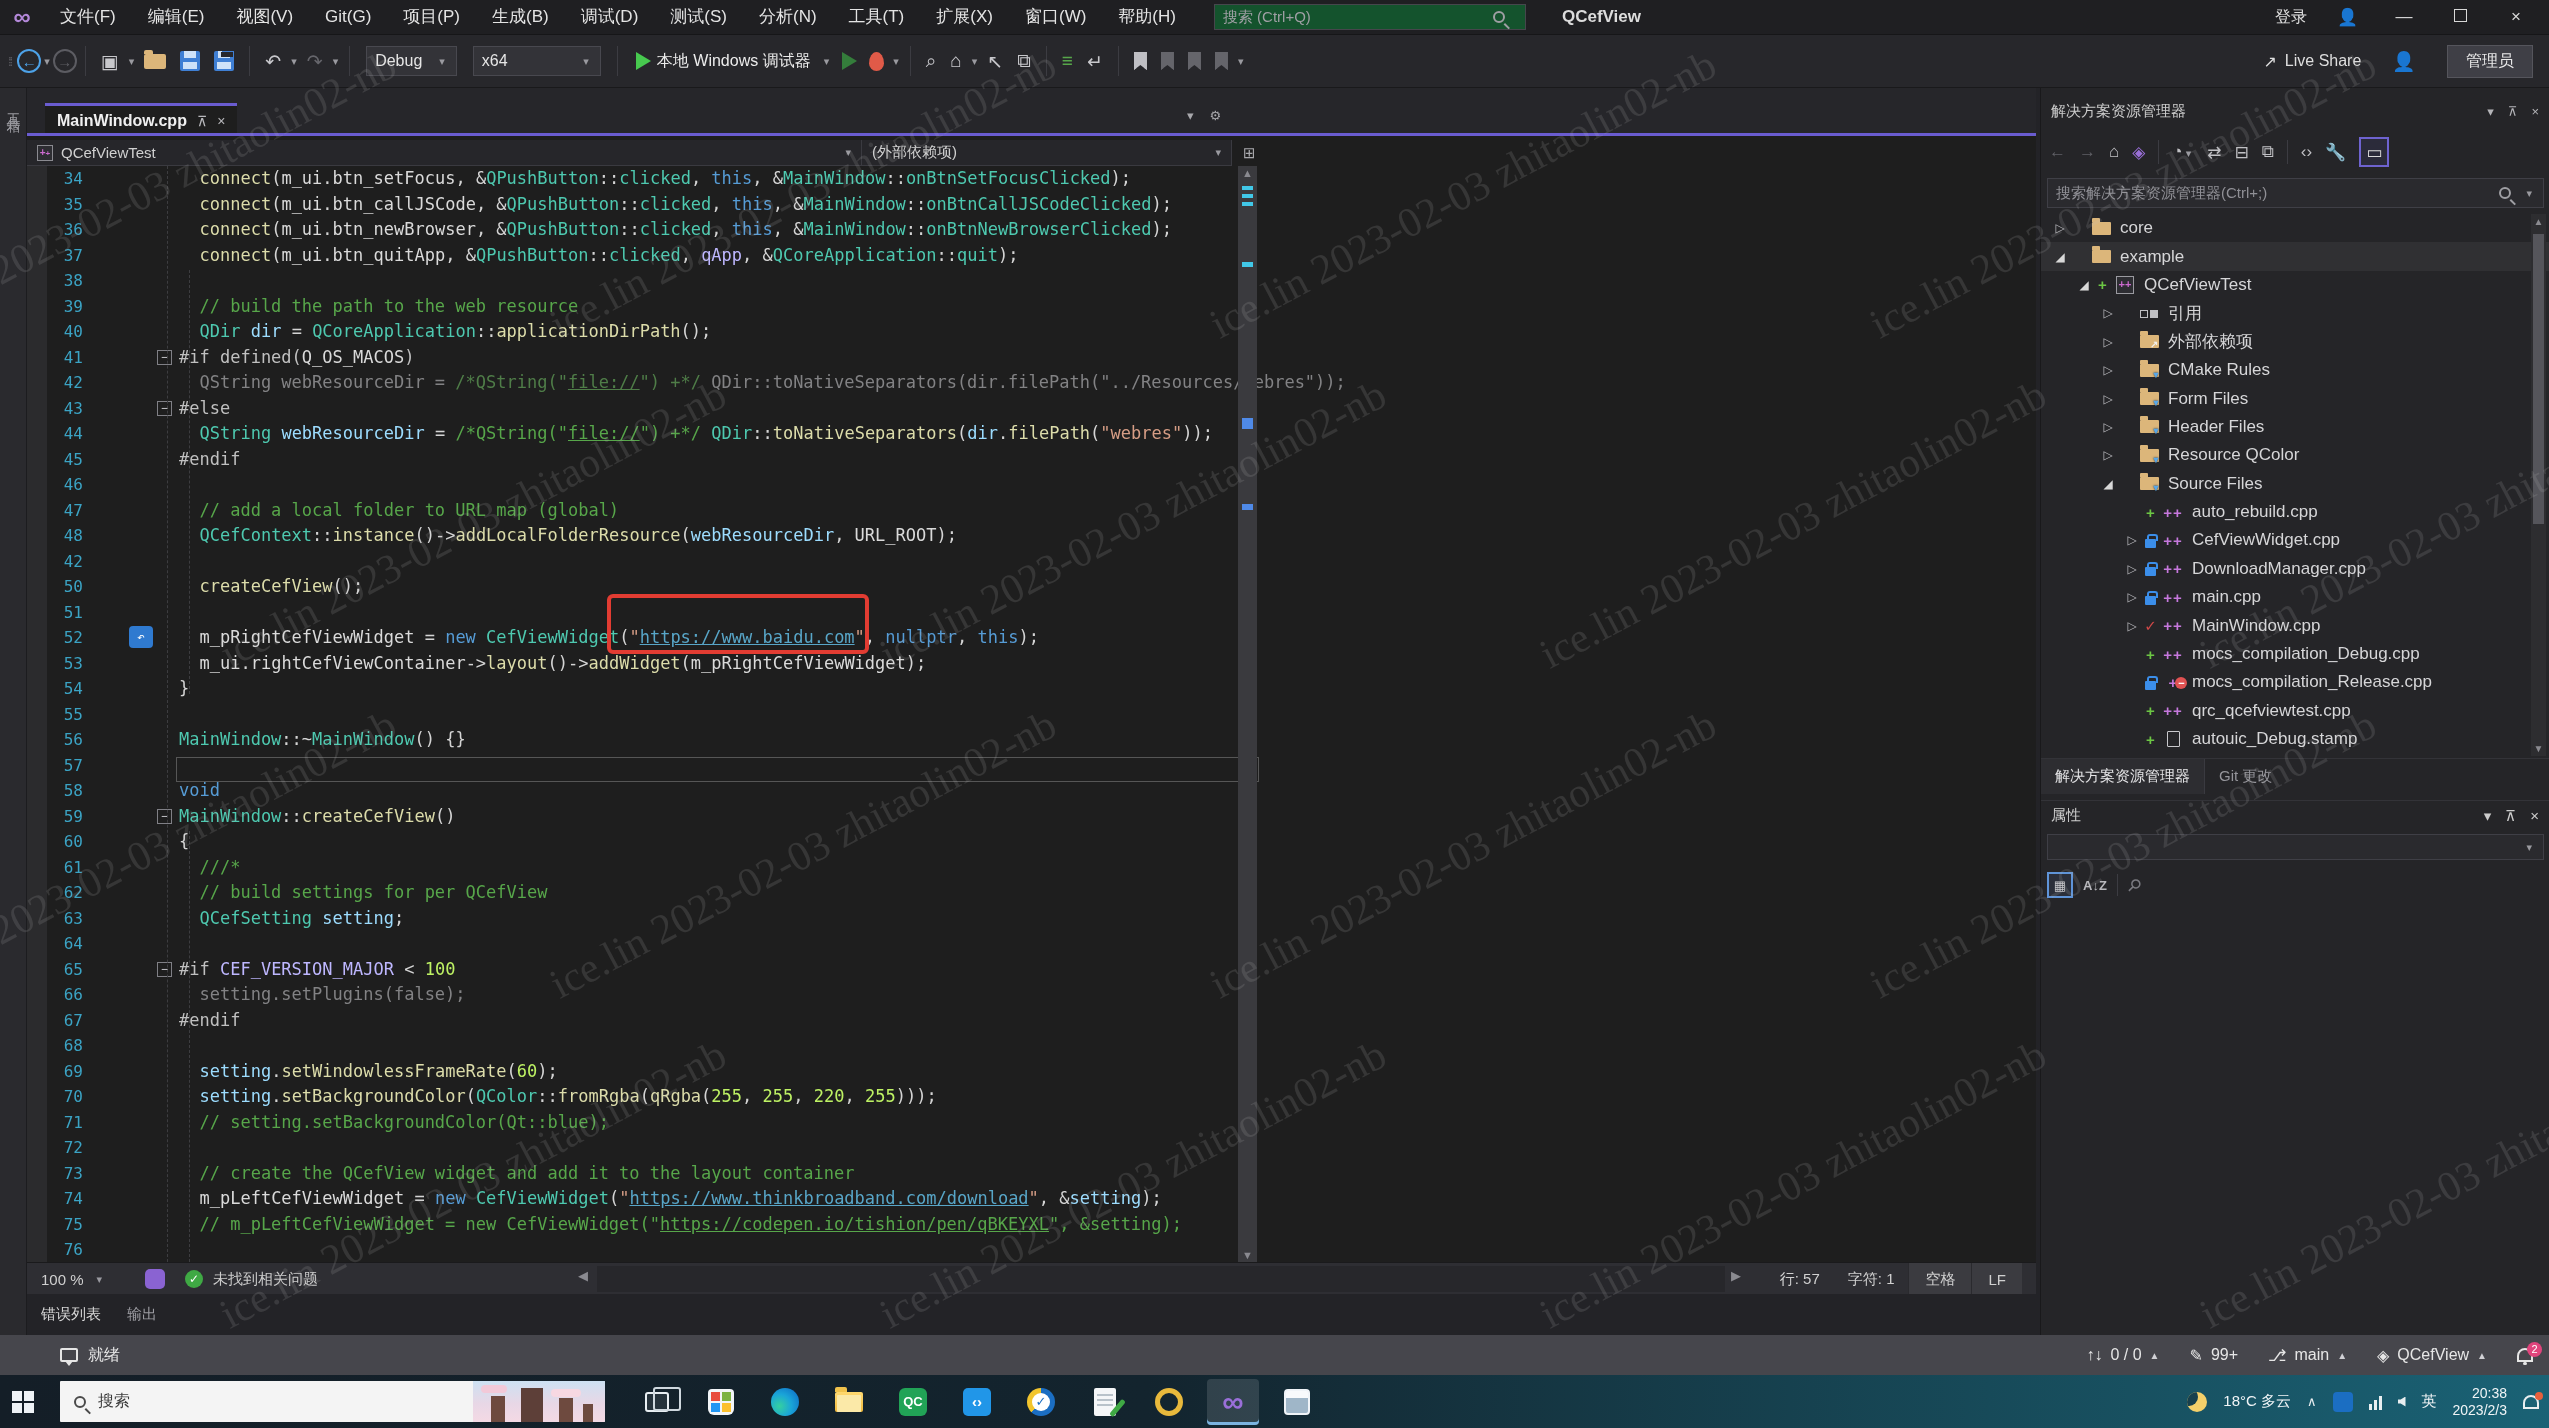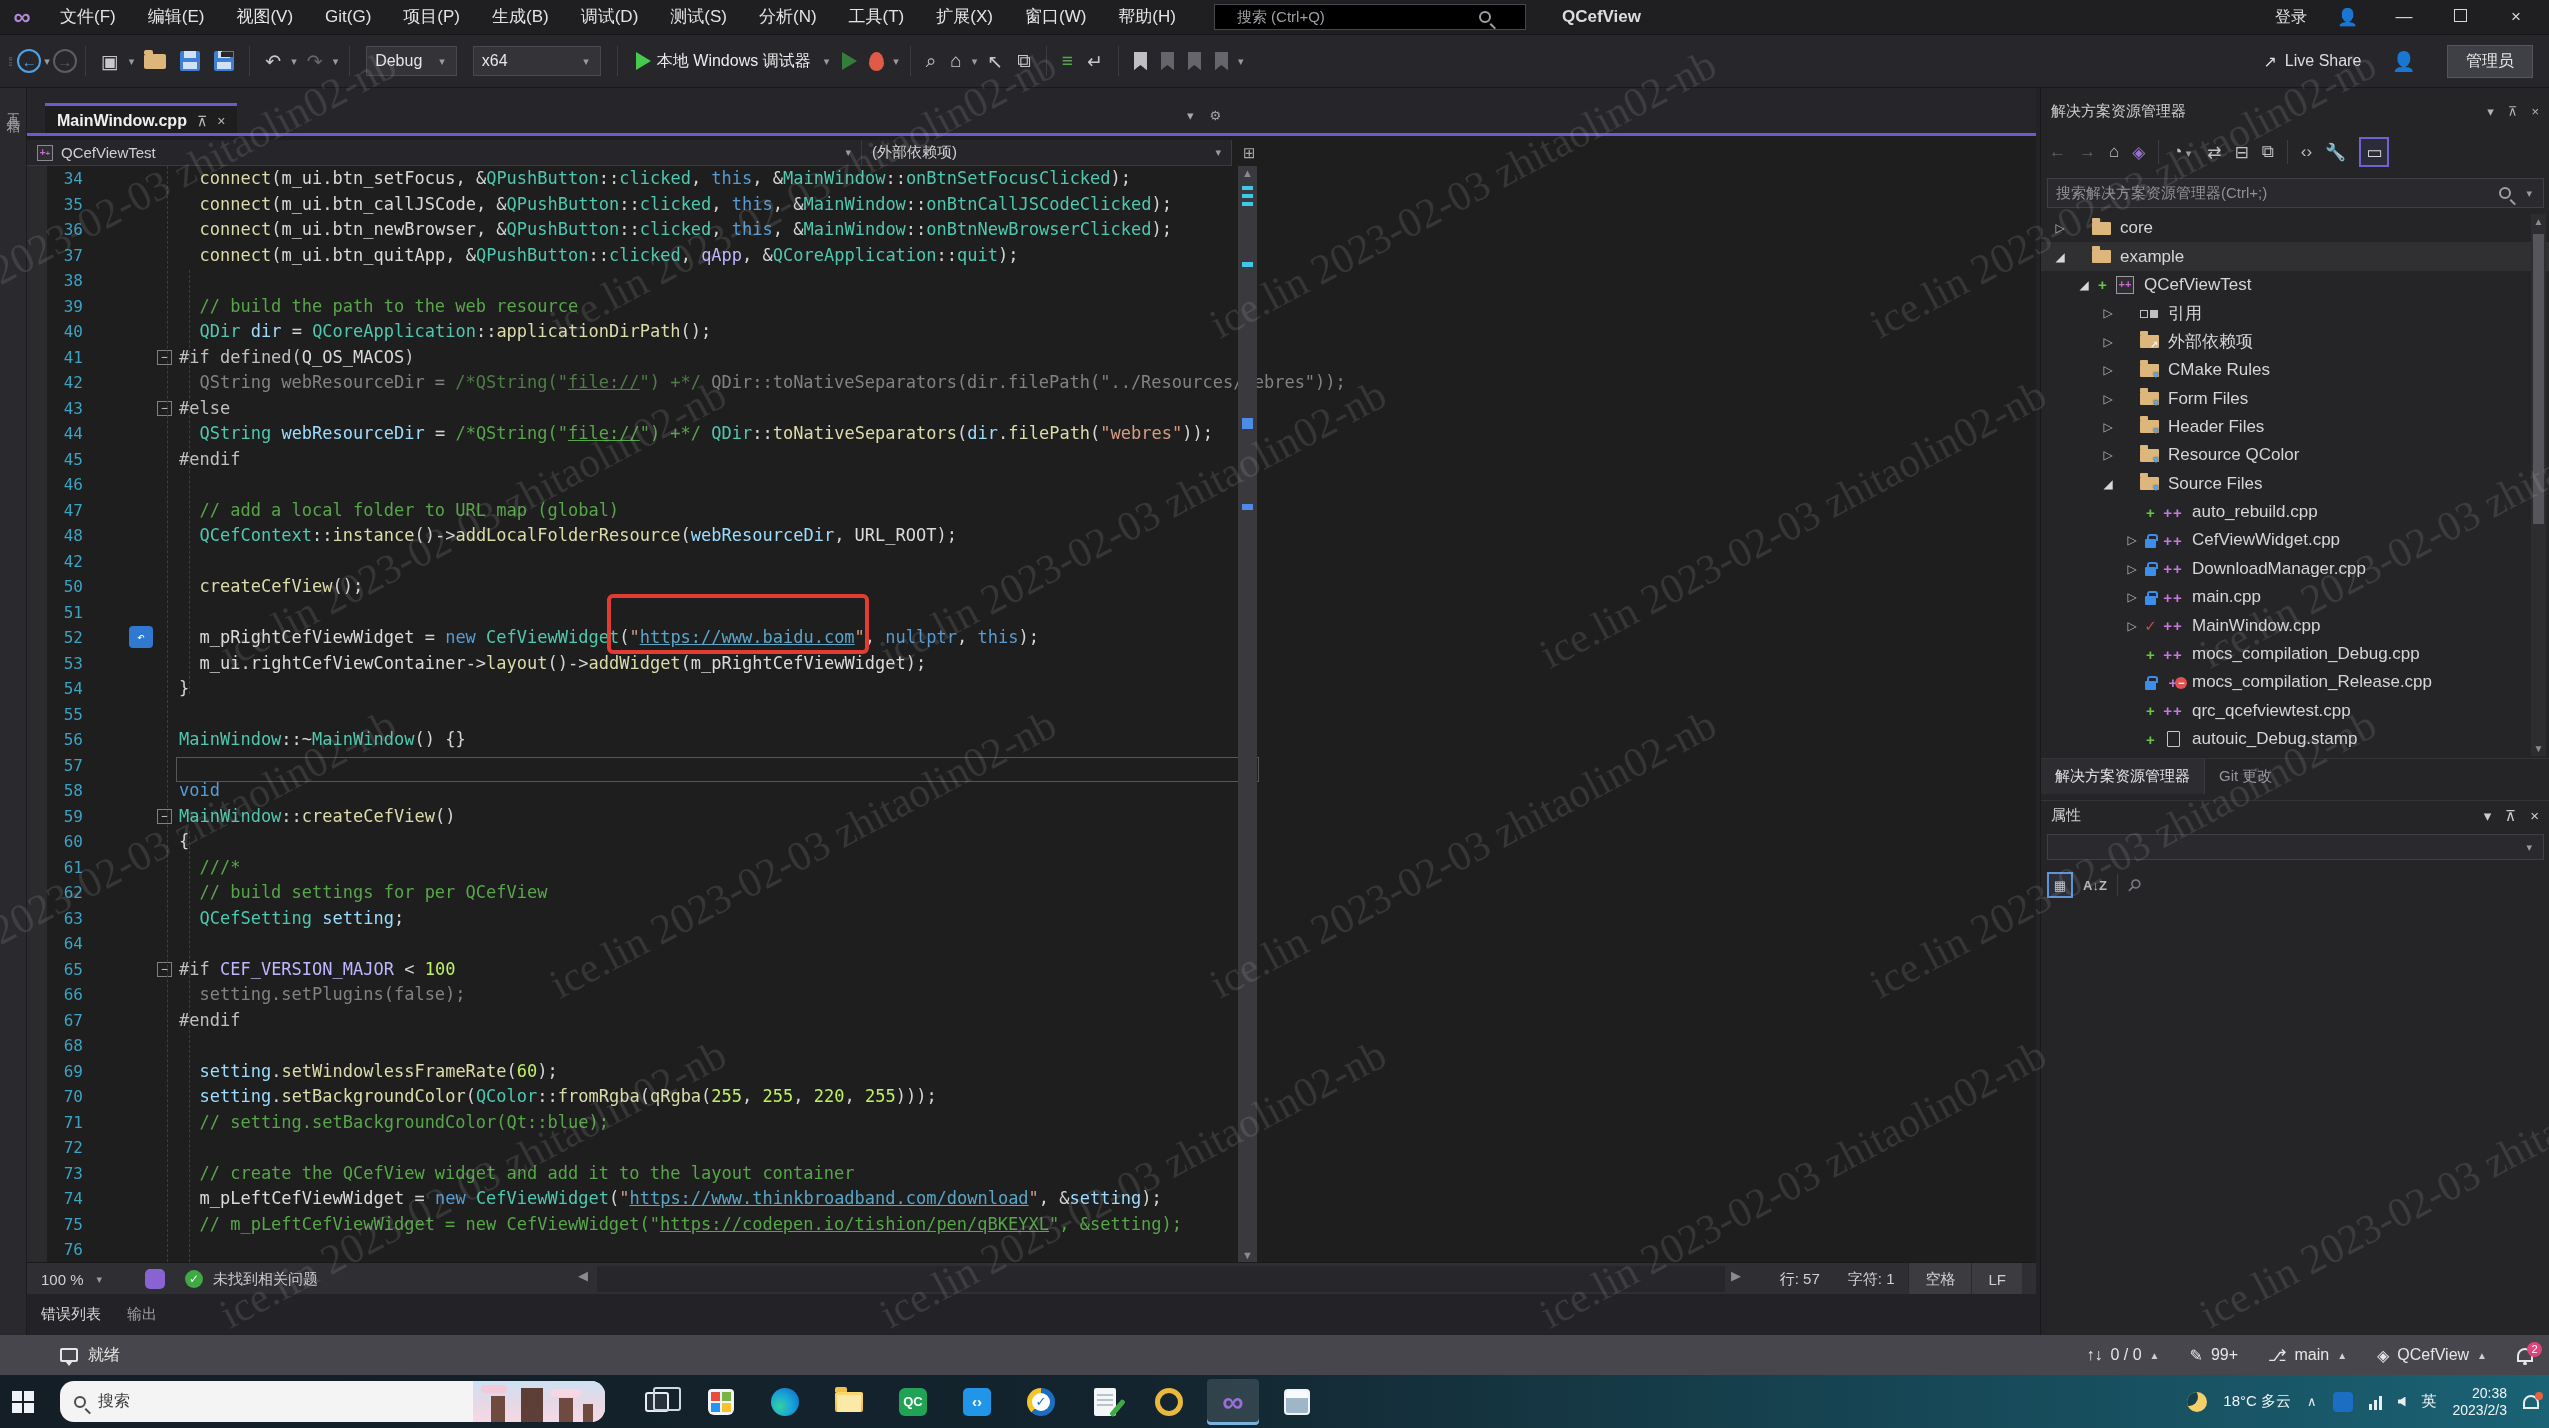--- a/index.html
+++ b/index.html
@@ -6,22 +6,22 @@
   *{box-sizing:border-box;}
   .screen{position:relative;width:2549px;height:1428px;overflow:hidden;
     background:#232327;font-family:"Liberation Sans","DejaVu Sans",sans-serif;color:#d8d8d8;}
 
   
   .titlebar{position:absolute;left:0;top:0;width:2549px;height:35px;background:#1f1f22;
     display:flex;align-items:center;border-bottom:1px solid #161618;}
   .vslogo{width:44px;text-align:center;font-size:24px;color:#b388d9;font-weight:bold;}
   .menubar{display:flex;align-items:center;height:100%;}
   .menu-item{padding:0 16px;font-size:17px;color:#e4e4e4;line-height:34px;cursor:default;}
-  .tb-search{margin-left:22px;width:312px;height:26px;background:#000000;border:1px solid #46464c;
-    display:flex;align-items:center;padding:0 22px;color:#9f9fa4;font-size:15px;}
+  .tb-search{margin-left:22px;width:312px;height:26px;background:#14532d;border:1px solid #46464c;
+    display:flex;align-items:center;padding:0 8px;color:#9f9fa4;font-size:15px;}
   .tb-search .sp{flex:1;}
   .tb-apptitle{margin-left:36px;font-size:17px;font-weight:bold;color:#dcdcdc;}
   .tb-right{margin-left:auto;display:flex;align-items:center;gap:26px;padding-right:18px;}
   .tb-login{font-size:16px;color:#e0e0e0;}
   .winbtn{font-size:17px;color:#d8d8d8;width:30px;text-align:center;}
   .maxbox{width:13px;height:13px;border:1.5px solid #d8d8d8;display:inline-block;}
 
   
   .toolbar{position:absolute;left:0;top:35px;width:2549px;height:53px;background:#27272b;
     display:flex;align-items:center;font-size:16px;border-bottom:1px solid #19191b;}
@@ -200,21 +200,21 @@
     color:#fff;font-size:11px;text-align:center;line-height:15px;padding:0 2px;}
 
   
   .taskbar{position:absolute;left:0;top:1375px;width:2549px;height:53px;
     background:linear-gradient(90deg,#141e27 0%,#13242e 45%,#174a59 78%,#1a6275 100%);
     display:flex;align-items:center;}
   .startbtn{width:46px;display:flex;justify-content:center;}
   .winlogo{display:grid;grid-template-columns:10px 10px;grid-template-rows:10px 10px;gap:2px;}
   .winlogo span{background:#eef2f6;}
   .tk-searchbox{margin-left:14px;width:545px;height:41px;background:#f4f4f4;display:flex;align-items:center;
-    color:#3c3c3c;font-size:16px;position:relative;overflow:hidden;border-radius:14px;}
+    color:#3c3c3c;font-size:16px;position:relative;overflow:hidden;border-radius:1px;}
   .mag{width:12px;height:12px;border:2px solid #4a4a4a;border-radius:50%;position:relative;margin:0 12px 0 14px;}
   .mag::after{content:"";position:absolute;left:10px;top:10px;width:7px;height:2px;background:#4a4a4a;transform:rotate(45deg);transform-origin:0 0;}
   .mag.lite{border-color:#9f9fa4;}
   .mag.lite::after{background:#9f9fa4;}
   .castle{position:absolute;right:0;top:0;width:132px;height:41px;background:linear-gradient(180deg,#cde1f2 0%,#e8d7e6 55%,#f4d9e4 100%);}
   .castle i{position:absolute;background:#6e4a3f;}
   .castle .t1{left:18px;bottom:0;width:14px;height:26px;}
   .castle .t2{left:48px;bottom:0;width:22px;height:34px;background:#5d3f38;}
   .castle .t3{left:86px;bottom:0;width:14px;height:24px;}
   .castle .t4{left:110px;bottom:0;width:10px;height:18px;}

